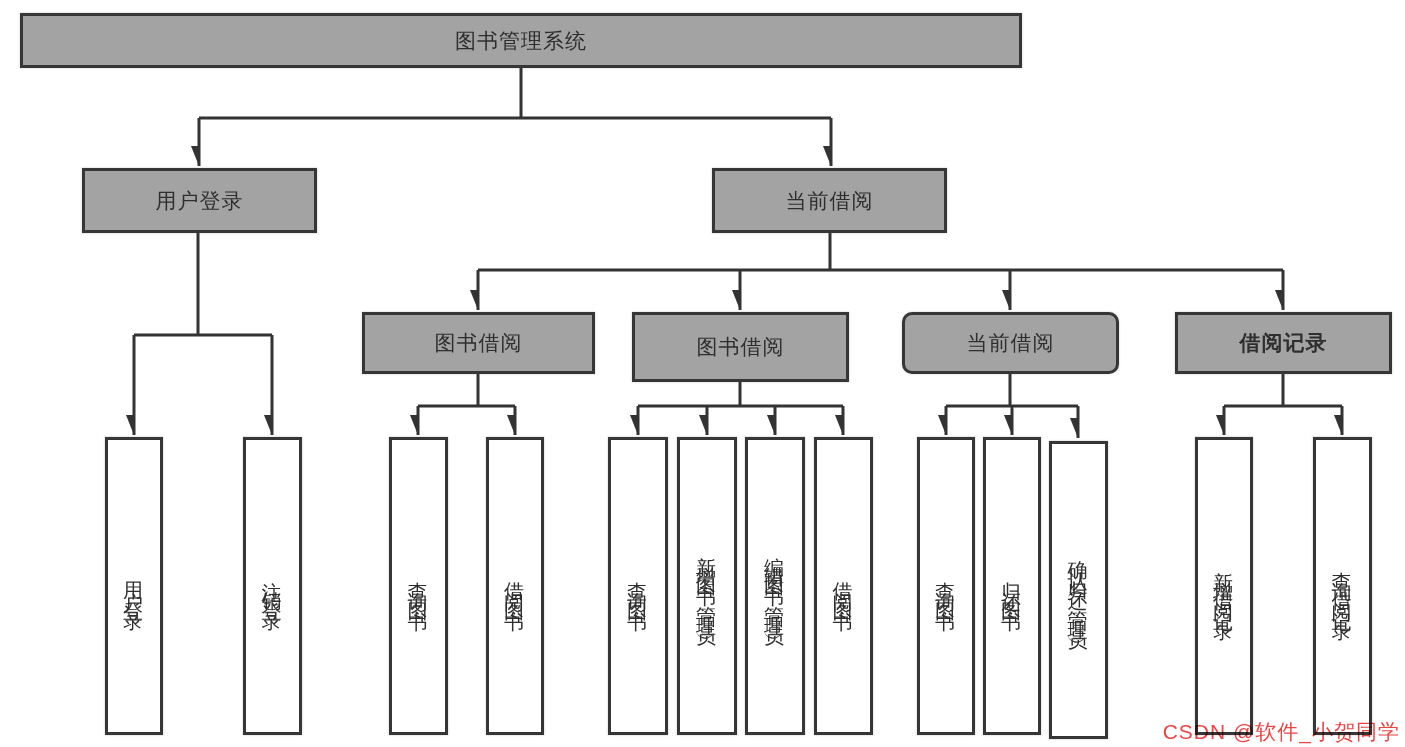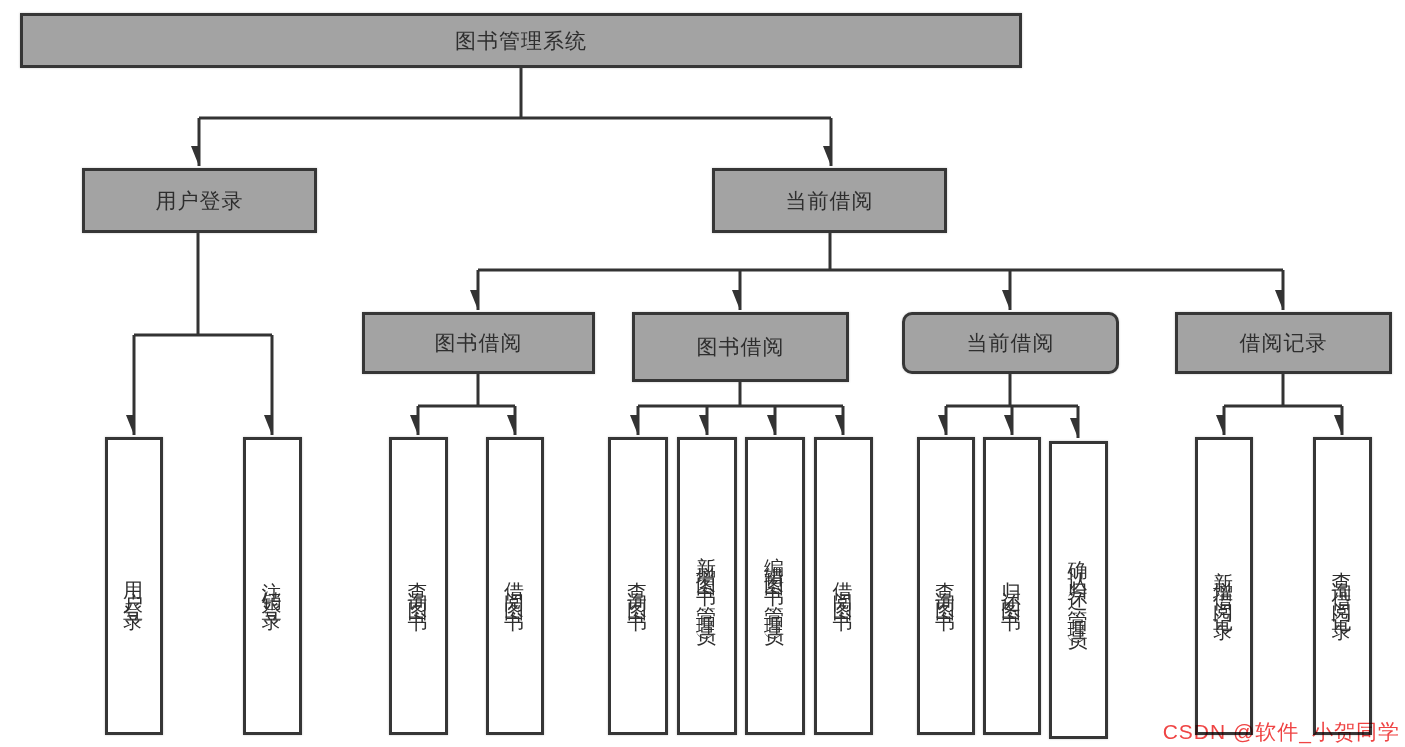--- a/index.html
+++ b/index.html
@@ -114,21 +114,21 @@
   </svg>
 
   <div class="node" style="left:20px; top:13px; width:1002px; height:55px;">图书管理系统</div>
 
   <div class="node" style="left:82px; top:168px; width:235px; height:65px;">用户登录</div>
   <div class="node" style="left:712px; top:168px; width:235px; height:65px;">当前借阅</div>
 
   <div class="node" style="left:362px; top:312px; width:233px; height:62px;">图书借阅</div>
   <div class="node" style="left:632px; top:312px; width:217px; height:70px;">图书借阅</div>
   <div class="node" style="left:902px; top:312px; width:217px; height:62px;border-radius:10px;">当前借阅</div>
-  <div class="node" style="left:1175px; top:312px; width:217px; height:62px;">借阅记录</div>
+  <div class="node" style="left:1175px; top:312px; width:217px; height:62px;font-weight:bold;">借阅记录</div>
 
   <div class="leaf" style="left:105px; top:437px; width:58px; height:298px;">用户登录</div>
   <div class="leaf" style="left:243px; top:437px; width:59px; height:298px;">注销登录</div>
 
   <div class="leaf" style="left:389px; top:437px; width:59px; height:298px;">查询图书</div>
   <div class="leaf" style="left:486px; top:437px; width:58px; height:298px;">借阅图书</div>
 
   <div class="leaf" style="left:608px; top:437px; width:60px; height:298px;">查询图书</div>
   <div class="leaf" style="left:677px; top:437px; width:60px; height:298px;">新增图书（管理员）</div>
   <div class="leaf" style="left:745px; top:437px; width:60px; height:298px;">编辑图书（管理员）</div>

